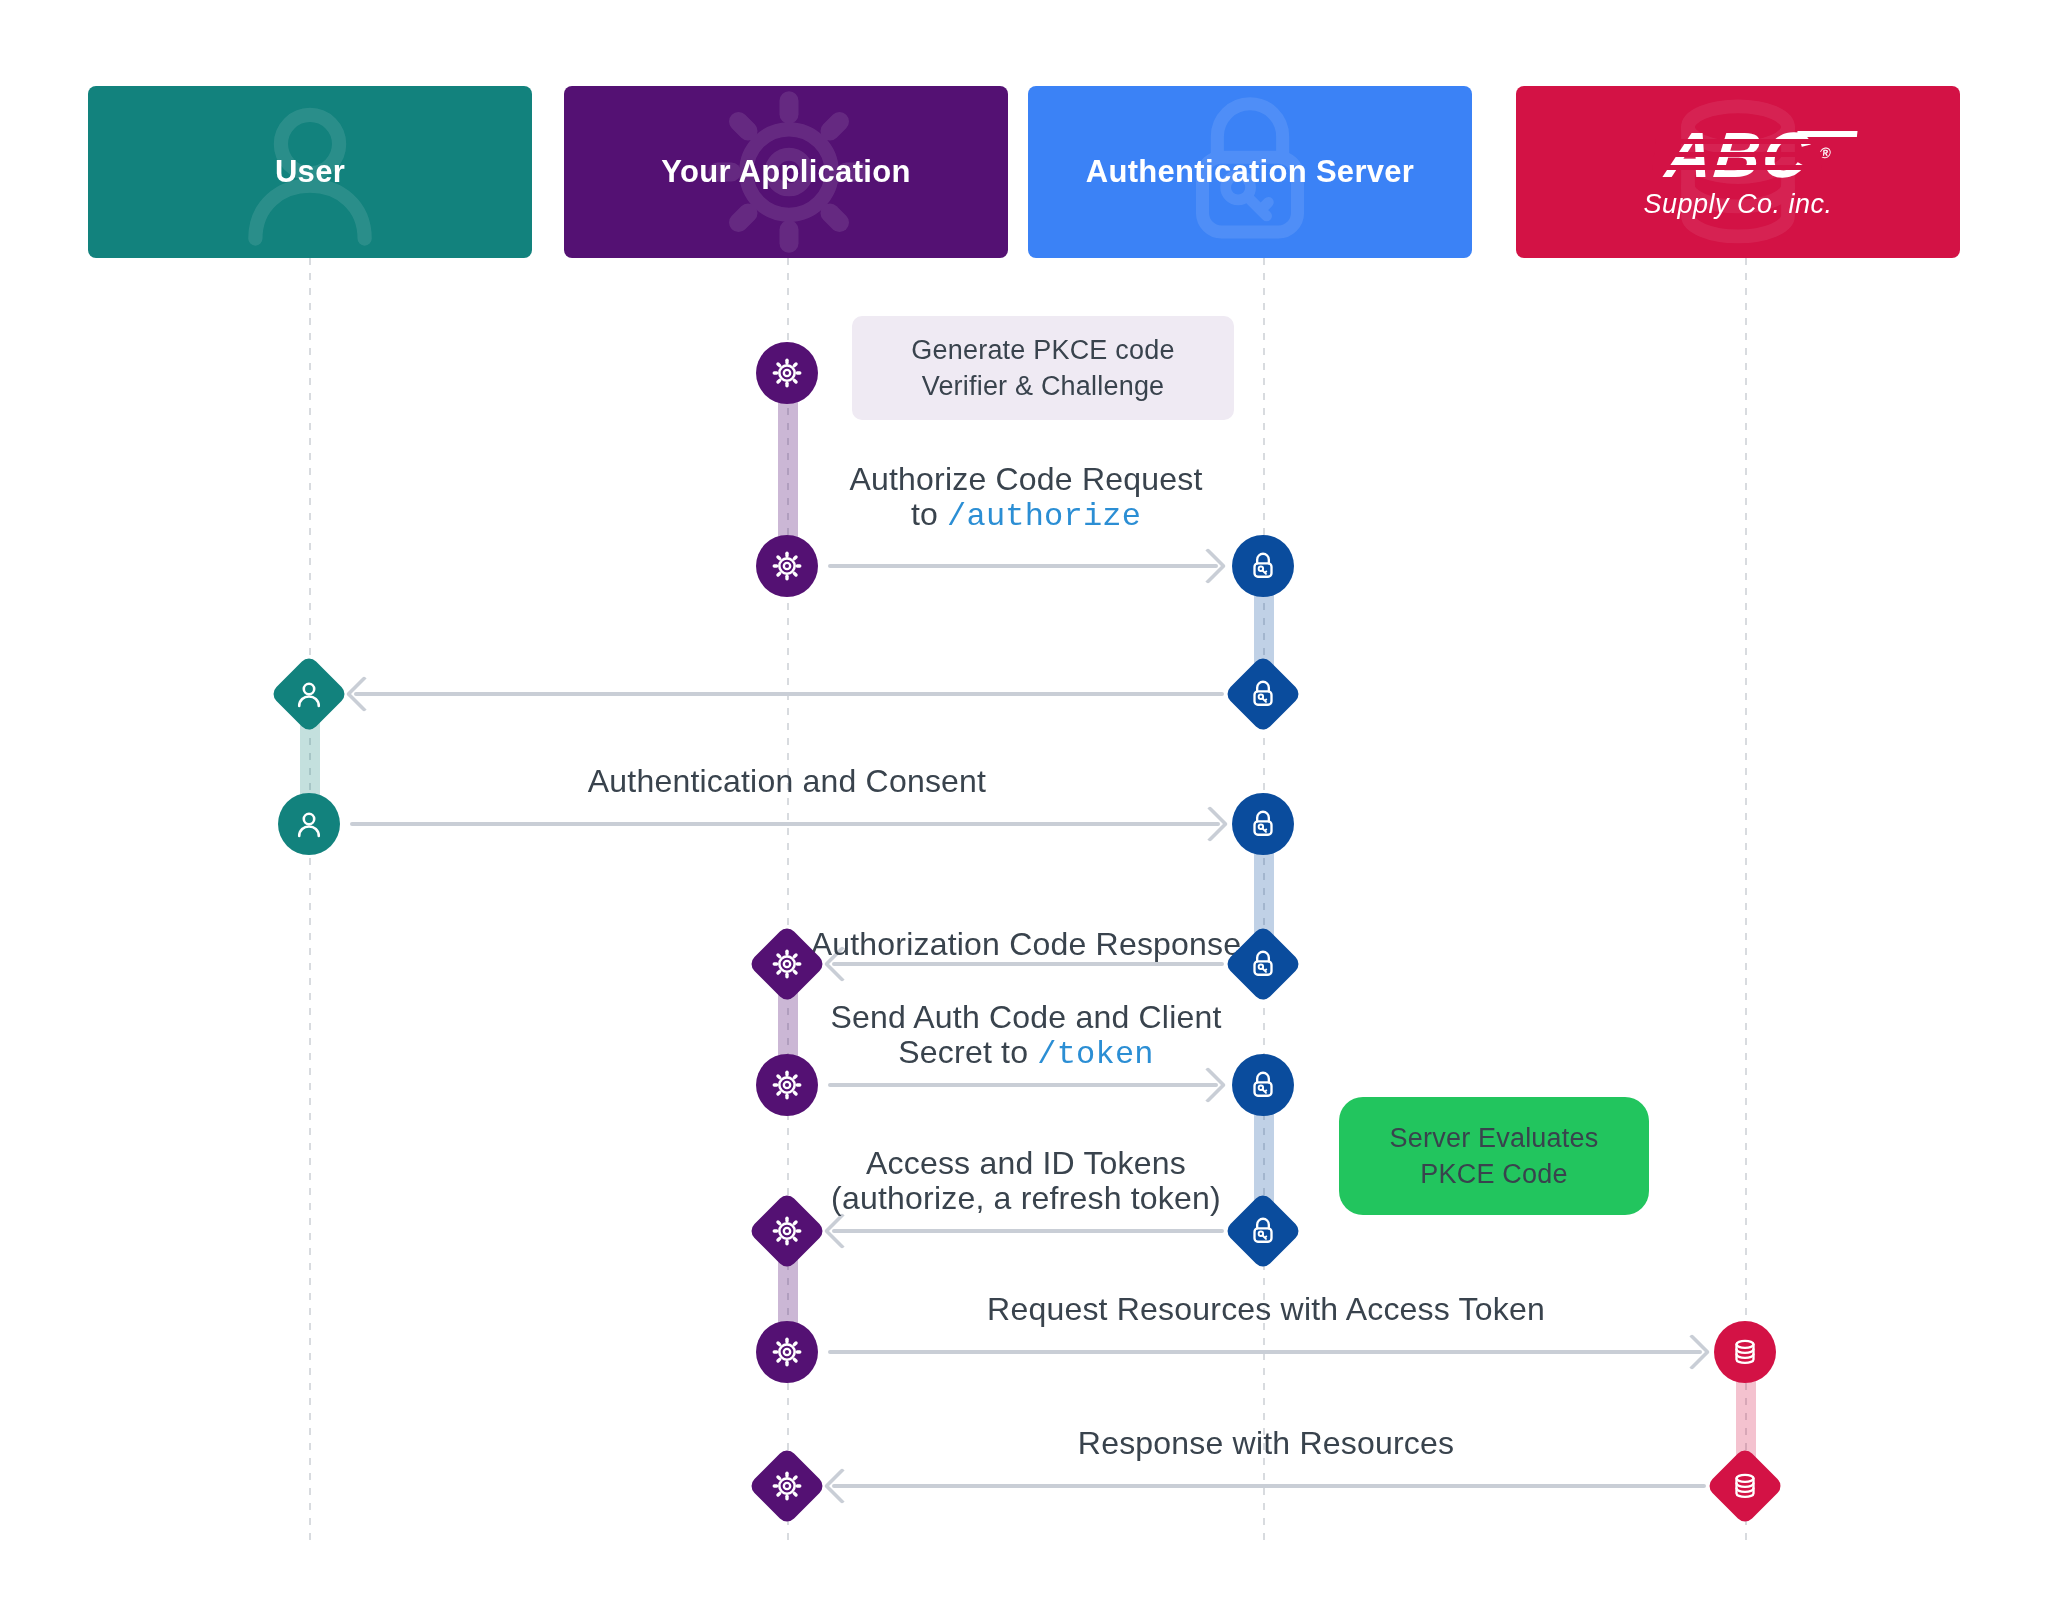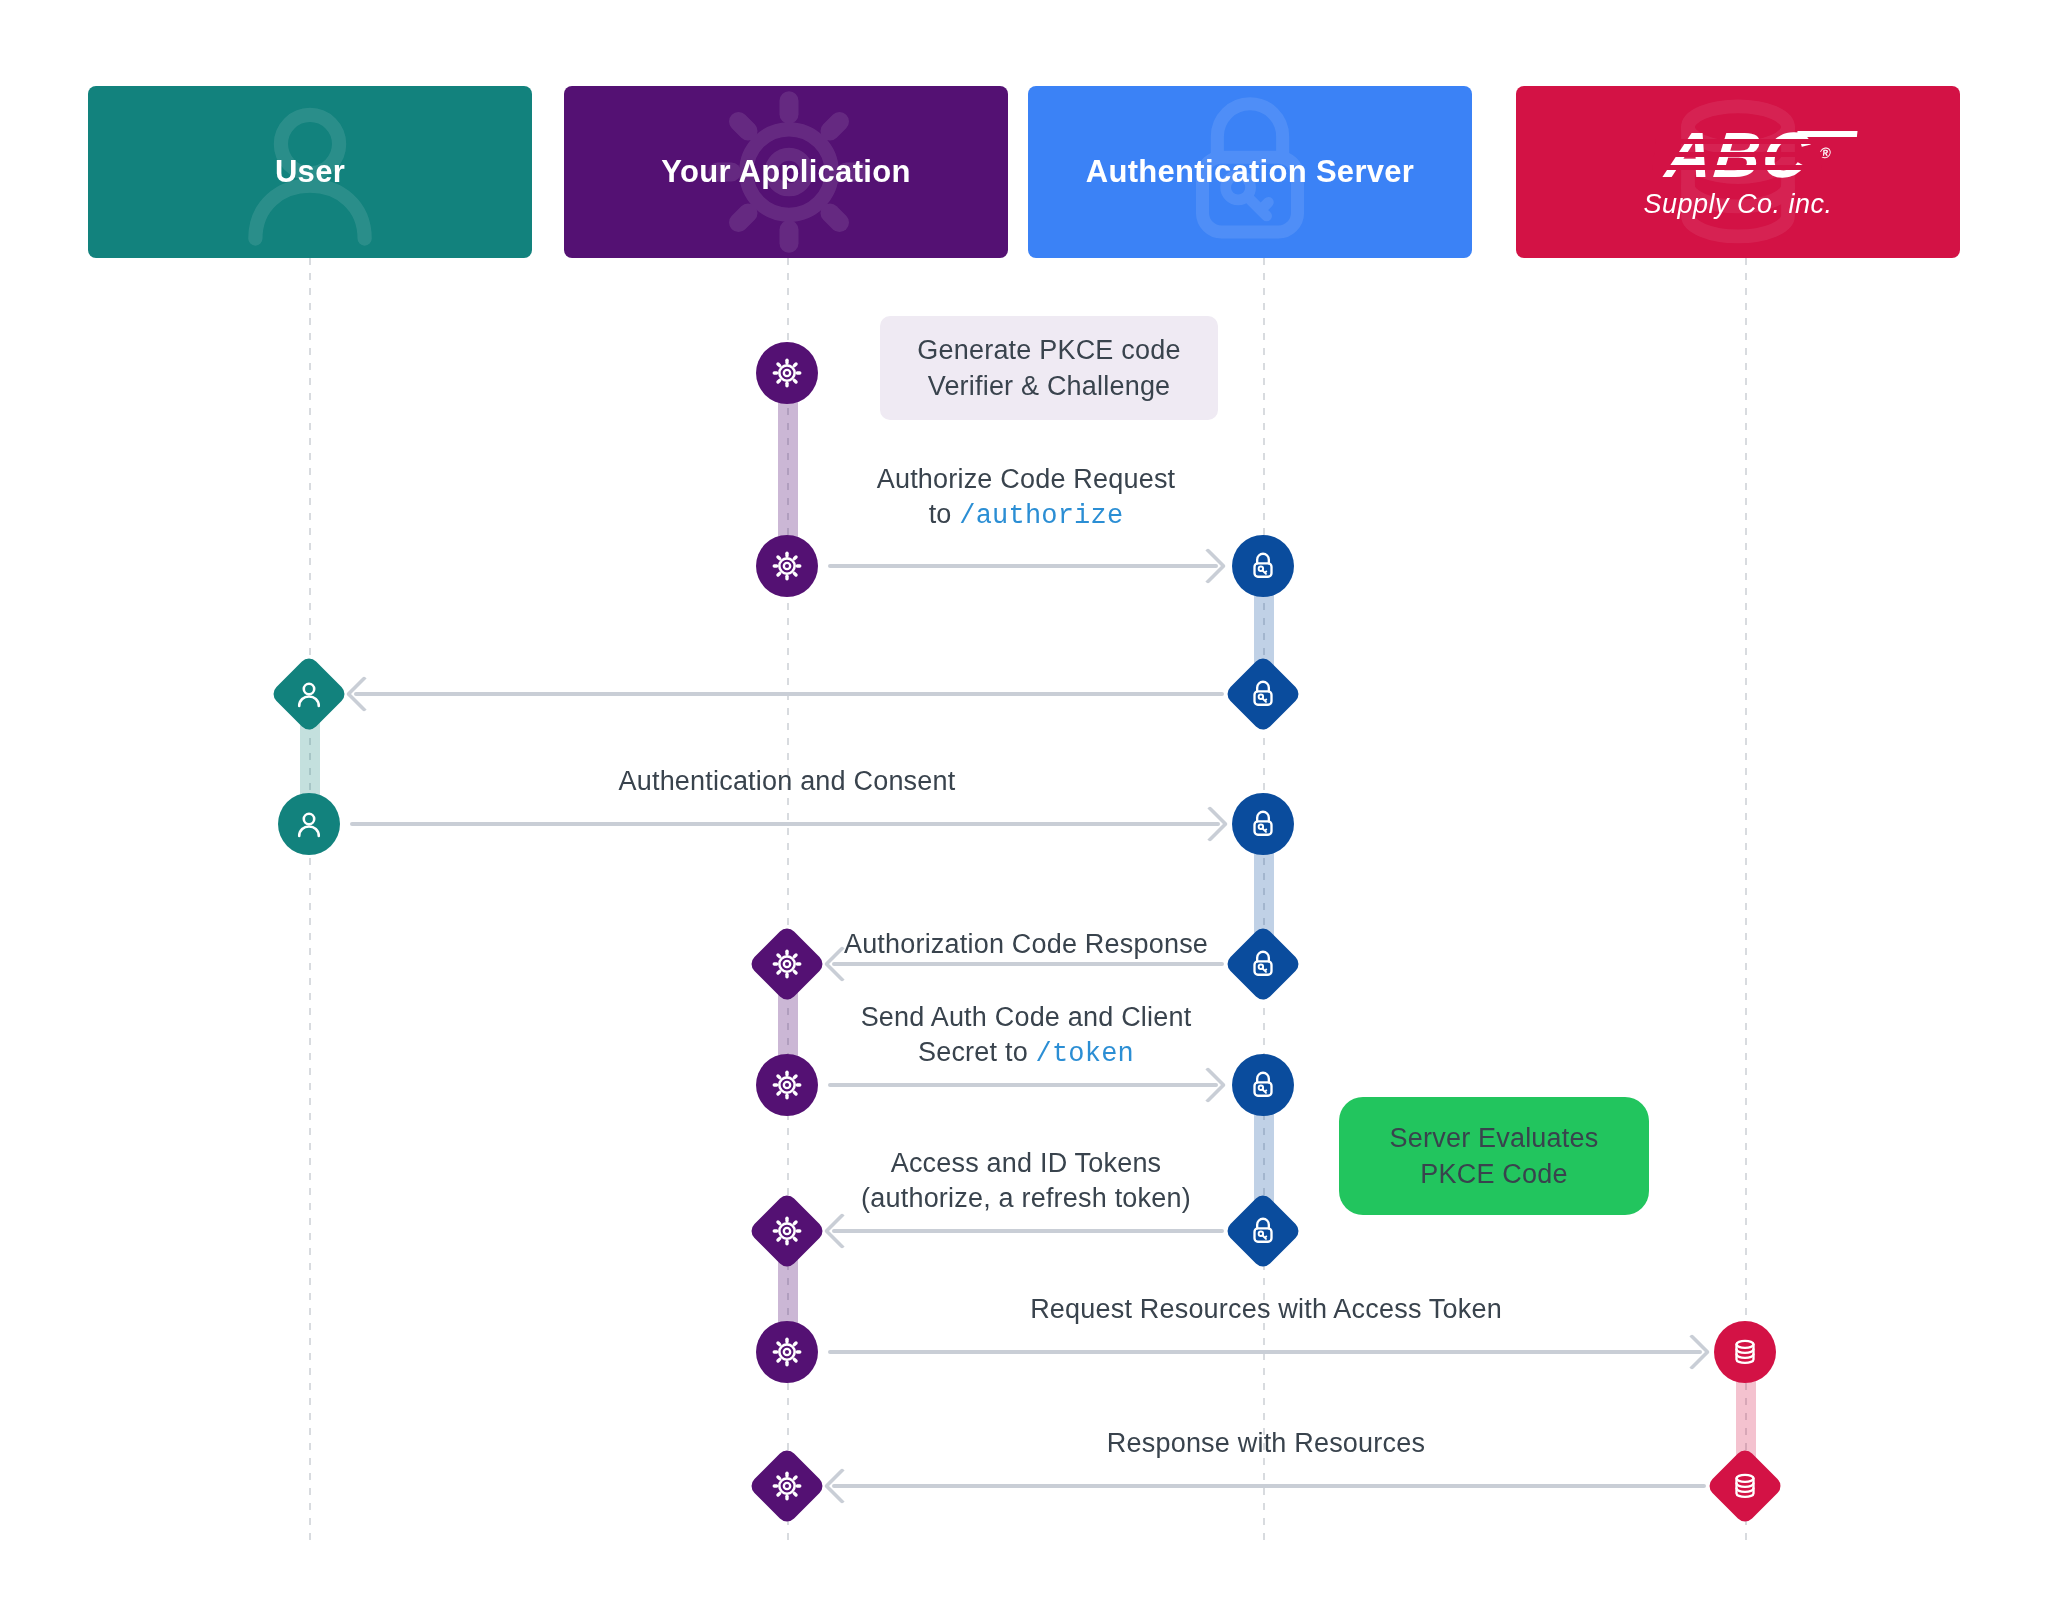--- a/index.html
+++ b/index.html
@@ -39,21 +39,21 @@
   .arrow{position:absolute;height:4px;background:#C9CED6;z-index:3;border-radius:2px;}
   .arrow.r::after{content:'';position:absolute;right:-3px;top:50%;width:22px;height:22px;
     border-top:4px solid #C9CED6;border-right:4px solid #C9CED6;border-radius:3px;
     transform:translateY(-50%) rotate(45deg);}
   .arrow.l::before{content:'';position:absolute;left:-3px;top:50%;width:22px;height:22px;
     border-left:4px solid #C9CED6;border-bottom:4px solid #C9CED6;border-radius:3px;
     transform:translateY(-50%) rotate(45deg);}
 
   
   .msg{position:absolute;width:660px;text-align:center;z-index:4;
-    font-size:27px;line-height:35px;color:#39434D;letter-spacing:.2px;}
+    font-size:32px;line-height:35px;color:#39434D;letter-spacing:.2px;}
   .msg .lnk{color:#2B8ED4;font-family:Liberation Mono, monospace;}
 
   
   .note{position:absolute;border-radius:10px;display:flex;flex-direction:column;
     align-items:center;justify-content:center;z-index:4;
     font-size:27px;line-height:36px;color:#39434D;text-align:center;letter-spacing:.2px;}
   .note.lavender{background:#EFEAF3;}
   .note.bluegray{background:#22c55e;border-radius:24px;}
 </style>
 </head>
@@ -152,21 +152,21 @@
   <div class="band" style="left:778px;top:964px;height:121px;background:rgba(84,17,115,.30)"></div>
   <div class="band" style="left:1254px;top:1085px;height:146px;background:rgba(10,76,157,.26)"></div>
   <div class="band" style="left:778px;top:1231px;height:121px;background:rgba(84,17,115,.30)"></div>
   <div class="band" style="left:1736px;top:1352px;height:134px;background:rgba(211,18,69,.26)"></div>
 
   <div class="node circle" style="left:756px;top:342px;background:#541173">
     <svg class="ni">
         <use href="#i-gear"></use>
       </svg>
   </div>
-  <div class="note lavender" style="left:880px;top:316px;width:338px;height:104px">
+  <div class="note lavender" style="left:852px;top:316px;width:382px;height:104px">
     <span>Generate PKCE code</span>
     <span>Verifier &amp; Challenge</span>
   </div>
 
   <div class="msg" style="left:696px;top:462px">
     <div>Authorize Code Request</div>
     <div><span>to </span><span class="lnk">/authorize</span></div>
   </div>
   <div class="arrow r" style="left:828px;top:564px;width:390px"></div>
   <div class="node circle" style="left:756px;top:535px;background:#541173">

